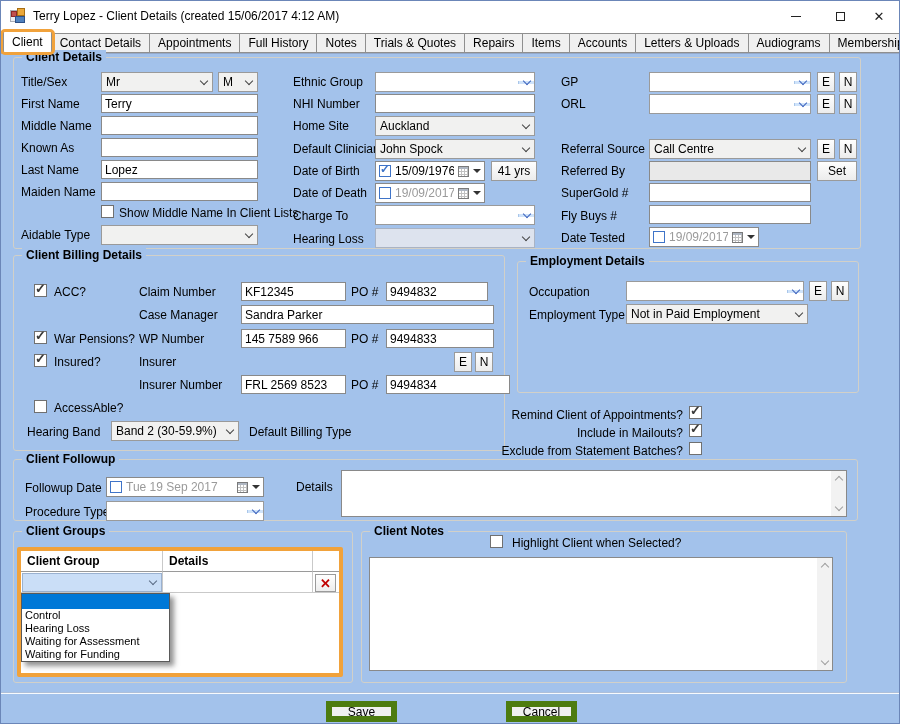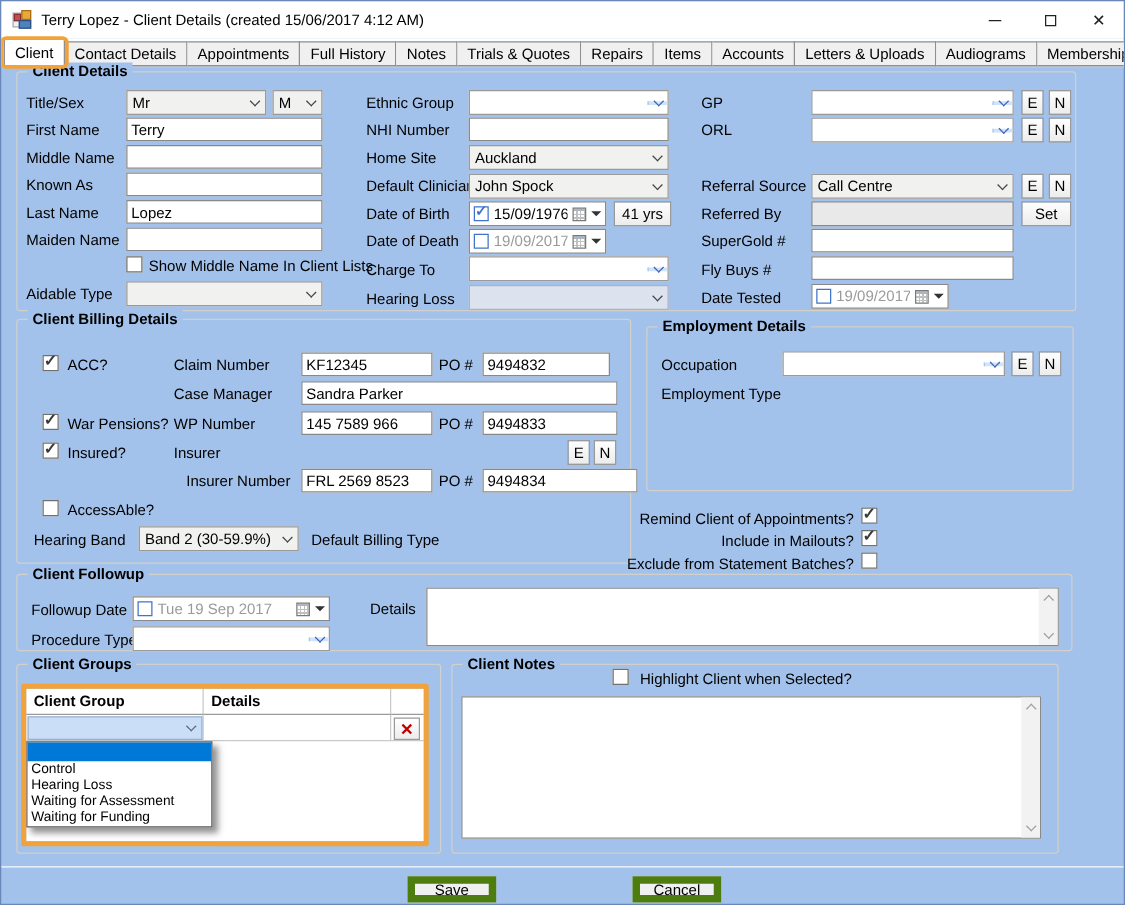--- a/index.html
+++ b/index.html
@@ -314,21 +314,21 @@
   <div class="txt" style="left:385px; top:328px; width:108px;">
       <span>9494833</span>
     </div>
 
   <span class="cb checked" style="left:33px; top:353px;"></span>
   <span class="lbl" style="left:53px; top:354px;">Insured?</span>
   <span class="lbl" style="left:138px; top:354px;">Insurer</span>
   <div class="btn-s" style="left:453px; top:351px; width:18px;">E</div>
   <div class="btn-s" style="left:474px; top:351px; width:18px;">N</div>
 
-  <span class="lbl" style="left:148px; top:377px;">Insurer Number</span>
+  <span class="lbl" style="left:138px; top:377px;">Insurer Number</span>
   <div class="txt" style="left:240px; top:374px; width:105px;">
       <span>FRL 2569 8523</span>
     </div>
   <span class="lbl" style="left:350px; top:377px;">PO #</span>
   <div class="txt" style="left:385px; top:374px; width:124px;">
       <span>9494834</span>
     </div>
 
   <span class="cb" style="left:33px; top:399px;"></span>
   <span class="lbl" style="left:53px; top:400px;">AccessAble?</span>
@@ -348,20 +348,26 @@
   <span class="lbl" style="left:528px; top:284px;">Occupation</span>
   <div class="combo white" style="left:625px; top:280px; width:178px;">
       <span class="val"></span>
       <span class="arrow">
         <span class="chev"></span>
       </span>
     </div>
   <div class="btn-s" style="left:808px; top:280px; width:18px;">E</div>
   <div class="btn-s" style="left:830px; top:280px; width:18px;">N</div>
   <span class="lbl" style="left:528px; top:307px;">Employment Type</span>
+  <div class="combo" style="left:625px; top:303px; width:182px;">
+      <span class="val">Not in Paid Employment</span>
+      <span class="arrow">
+        <span class="chev"></span>
+      </span>
+    </div>
 
   <span class="lbl r" style="left:400px; top:407px; width:282px;">Remind Client of Appointments?</span>
   <span class="cb checked" style="left:688px; top:405px;"></span>
   <span class="lbl r" style="left:400px; top:425px; width:282px;">Include in Mailouts?</span>
   <span class="cb checked" style="left:688px; top:423px;"></span>
   <span class="lbl r" style="left:400px; top:443px; width:282px;">Exclude from Statement Batches?</span>
   <span class="cb" style="left:688px; top:441px;"></span>
 
   <div class="box" style="left:12px; top:458px; width:845px; height:62px;">
     <span class="box-title">Client Followup</span>

